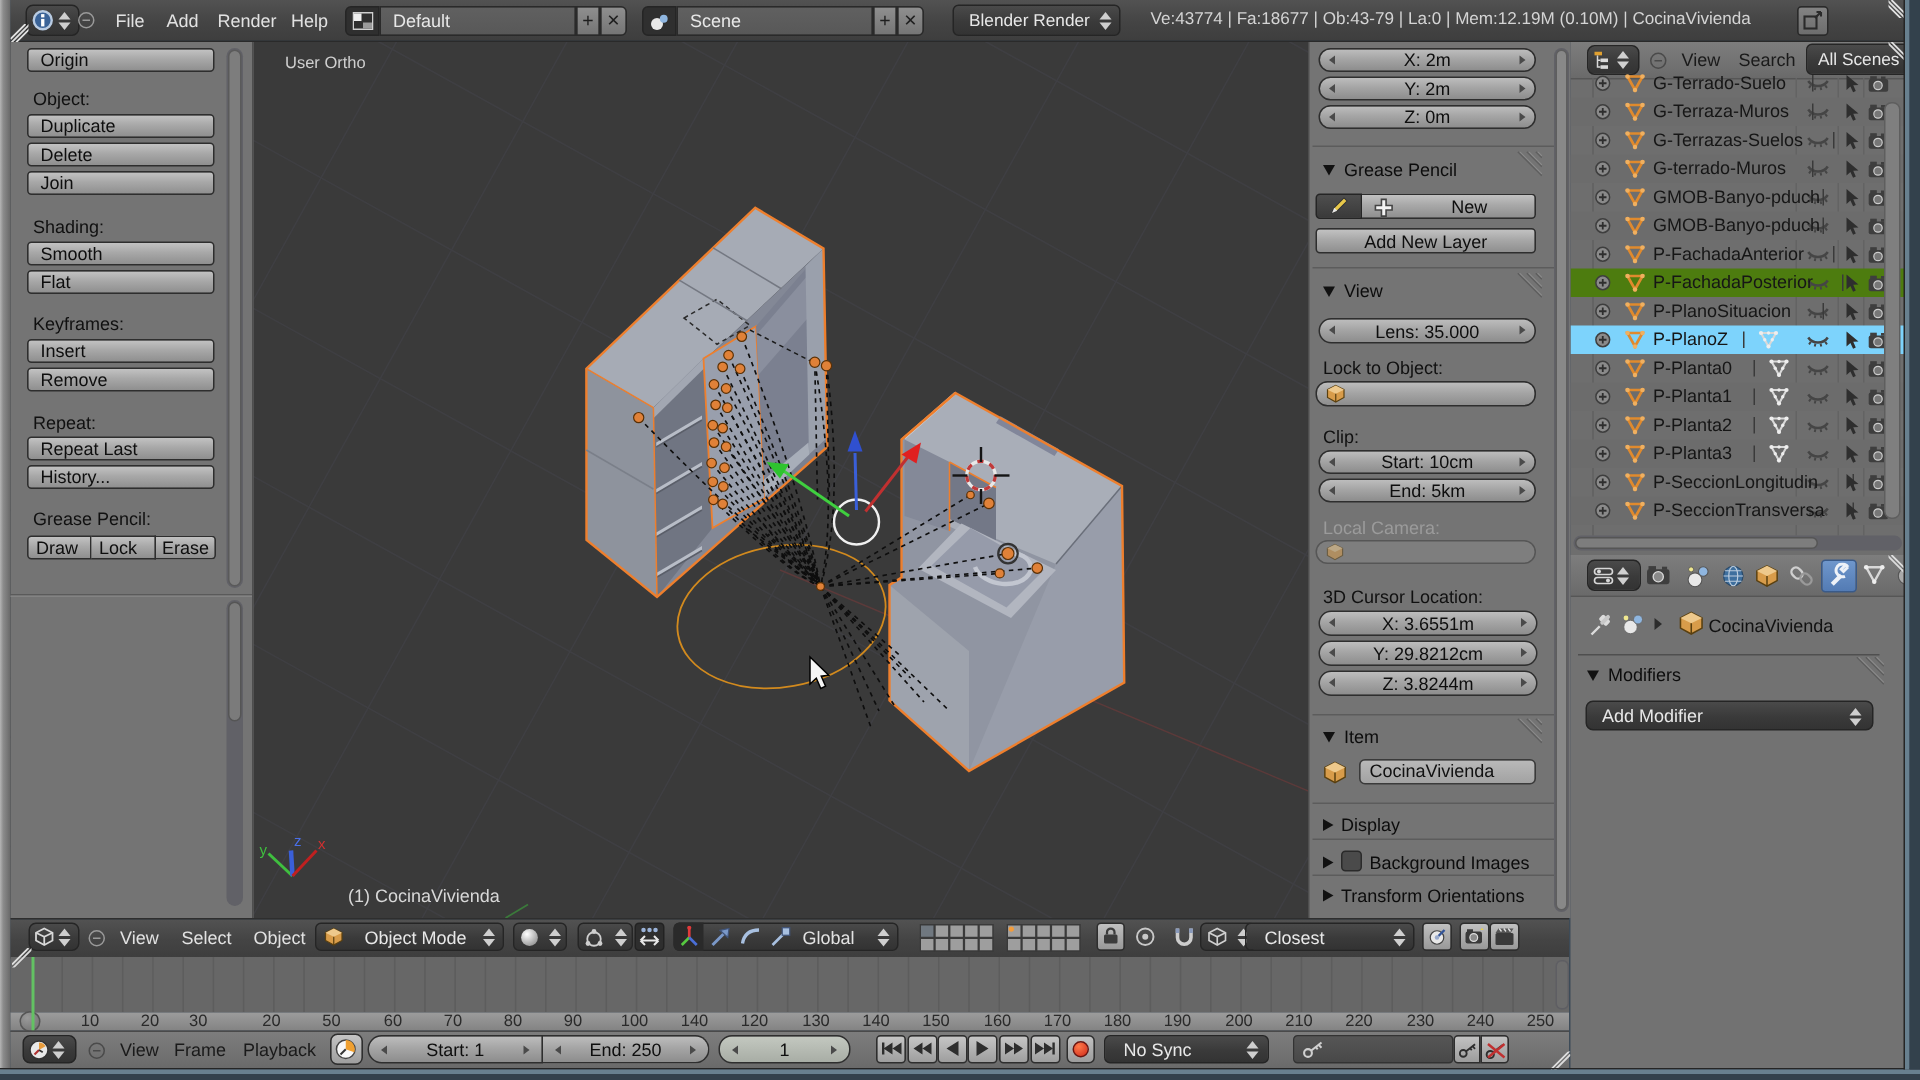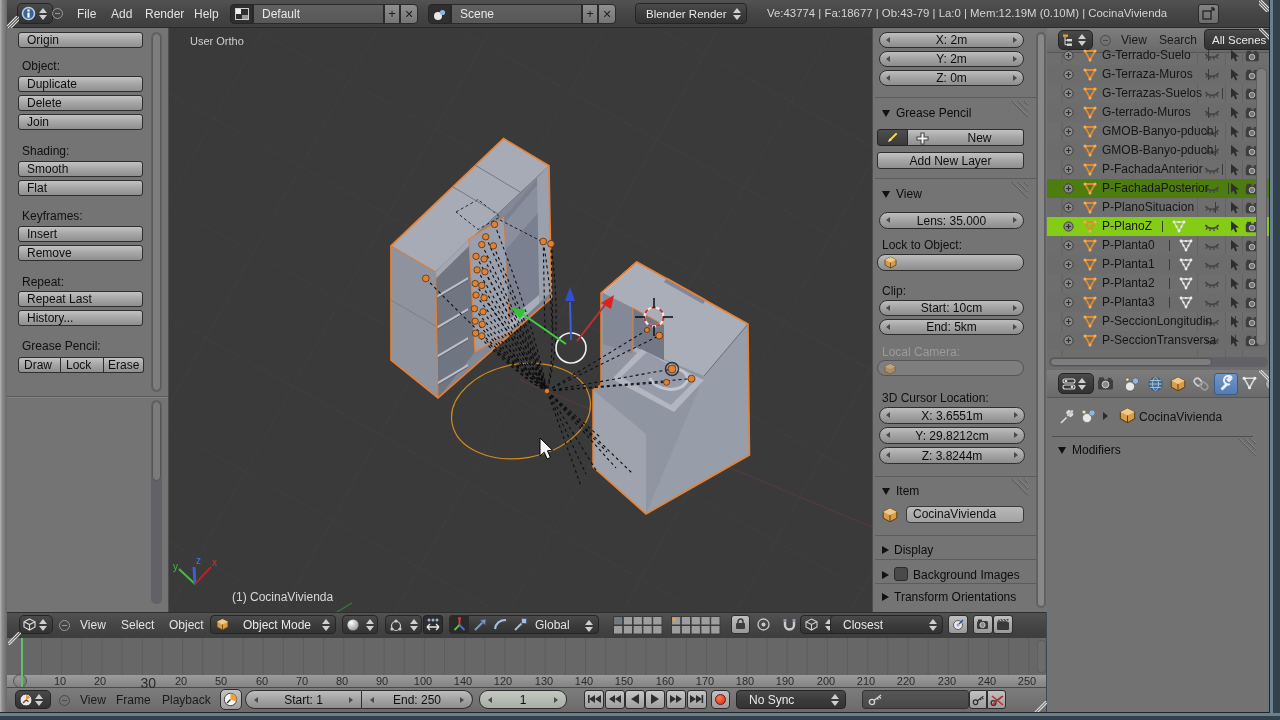--- a/index.html
+++ b/index.html
@@ -584,21 +584,21 @@
         <rect x="900.4499999999994" y="0" width="1" height="37" fill="#5d5d5d"></rect>
         <rect x="920.5999999999993" y="0" width="1" height="37" fill="#5d5d5d"></rect>
         <rect x="940.7499999999993" y="0" width="1" height="37" fill="#5d5d5d"></rect>
         <rect x="960.8999999999993" y="0" width="1" height="37" fill="#5d5d5d"></rect>
         <rect x="981.0499999999993" y="0" width="1" height="37" fill="#5d5d5d"></rect>
         <rect x="1001.1999999999992" y="0" width="1" height="37" fill="#5d5d5d"></rect>
         <rect x="1021.3499999999992" y="0" width="1" height="37" fill="#5d5d5d"></rect>
       </svg>
 <span class="abs" style="left:38px;top:37px;width:30px;text-align:center;font-size:11px;color:#2a2a2a;z-index:4;">10</span>
 <span class="abs" style="left:78px;top:37px;width:30px;text-align:center;font-size:11px;color:#2a2a2a;z-index:4;">20</span>
-<span class="abs" style="left:119px;top:37px;width:30px;text-align:right;font-size:14px;color:#2a2a2a;z-index:4;">30</span>
+<span class="abs" style="left:119px;top:37px;width:30px;text-align:left;font-size:11px;color:#2a2a2a;z-index:4;">30</span>
 <span class="abs" style="left:159px;top:37px;width:30px;text-align:center;font-size:11px;color:#2a2a2a;z-index:4;">20</span>
 <span class="abs" style="left:199px;top:37px;width:30px;text-align:center;font-size:11px;color:#2a2a2a;z-index:4;">50</span>
 <span class="abs" style="left:240px;top:37px;width:30px;text-align:center;font-size:11px;color:#2a2a2a;z-index:4;">60</span>
 <span class="abs" style="left:280px;top:37px;width:30px;text-align:center;font-size:11px;color:#2a2a2a;z-index:4;">70</span>
 <span class="abs" style="left:320px;top:37px;width:30px;text-align:center;font-size:11px;color:#2a2a2a;z-index:4;">80</span>
 <span class="abs" style="left:360px;top:37px;width:30px;text-align:center;font-size:11px;color:#2a2a2a;z-index:4;">90</span>
 <span class="abs" style="left:401px;top:37px;width:30px;text-align:center;font-size:11px;color:#2a2a2a;z-index:4;">100</span>
 <span class="abs" style="left:441px;top:37px;width:30px;text-align:center;font-size:11px;color:#2a2a2a;z-index:4;">140</span>
 <span class="abs" style="left:481px;top:37px;width:30px;text-align:center;font-size:11px;color:#2a2a2a;z-index:4;">120</span>
 <span class="abs" style="left:522px;top:37px;width:30px;text-align:center;font-size:11px;color:#2a2a2a;z-index:4;">130</span>
@@ -955,21 +955,21 @@
           <svg class="abs" style="left:181px;top:3px;" width="12" height="14" viewBox="0 0 12 14">
             <path d="M3 1 L3 11 L5.6 8.6 L7.4 12.5 L9.2 11.6 L7.5 7.8 L11 7.6 Z" fill="#2e2e2e"></path>
           </svg>
           <svg class="abs" style="left:198px;top:4px;" width="15" height="12" viewBox="0 0 15 12">
             <rect x="0.8" y="2.6" width="13" height="8.6" rx="1.4" fill="#3e3e3e"></rect>
             <circle cx="7" cy="7" r="2.8" fill="#777" stroke="#ccc" stroke-width="0.8"></circle>
             <rect x="1.8" y="0.8" width="4.4" height="2.2" fill="#3e3e3e"></rect>
             <rect x="9" y="1" width="3" height="1.8" fill="#3e3e3e"></rect>
           </svg>
         </div>
-<div class="abs" style="left:0;top:189px;width:224px;height:19px;background:#84cc16;">
+<div class="abs" style="left:0;top:189px;width:224px;height:19px;background:#7dd3fc;">
           <svg class="abs" style="left:16px;top:4px;" width="11" height="11" viewBox="0 0 11 11">
             <circle cx="5.5" cy="5.5" r="4.6" fill="#8a8a8a" stroke="#3e3e3e" stroke-width="1"></circle>
             <path d="M5.5 3 V8 M3 5.5 H8" stroke="#2e2e2e" stroke-width="1.2"></path>
           </svg>
           <svg class="abs" style="left:36px;top:3px;" width="14" height="13" viewBox="0 0 14 13">
             <path d="M2 2 L12 2 L7 11 Z" fill="none" stroke="#e08a2d" stroke-width="1.8"></path>
             <circle cx="2" cy="2" r="1.5" fill="#f0b060"></circle>
             <circle cx="12" cy="2" r="1.5" fill="#f0b060"></circle>
             <circle cx="7" cy="11" r="1.5" fill="#f0b060"></circle>
           </svg>
@@ -1273,18 +1273,19 @@
         <path d="M1 3.8 L6.5 6.5 L12 3.8 L6.5 1 Z" fill="#eec98c"></path>
         <path d="M6.5 6.5 L6.5 12" stroke="#5a4010" stroke-width="0.8"></path>
       </svg>
   <span class="abs" style="left:92px;top:40px;color:#111;font-size:12px;">CocinaVivienda</span>
   <div class="abs" style="left:5px;top:66px;width:201px;height:1px;background:#4f4f4f;"></div>
   <div class="panelhdr" style="left:11px;top:73px;font-size:12px;"><span class="tri-d" style="margin-right:6px;"></span>Modifiers</div>
   <svg class="abs" style="left:185px;top:68px;" width="24px" height="22">
         <path d="M6 0 L24 18 M12 0 L24 12 M18 0 L24 6" stroke="#5e5e5e" stroke-width="1.3"></path>
         <path d="M7 0 L24 17 M13 0 L24 11 M19 0 L24 5" stroke="#8a8a8a" stroke-width="0.8"></path>
       </svg>
+  <div class="abs darkbtn" style="left:10px;top:97px;width:192px;height:20px;padding-left:10px;border-radius:5px;">Add Modifier<span class="updown" style="position:absolute;right:7px;top:4px;"></span></div>
   <svg class="abs" style="left:212px;top:0px;" width="12" height="12">
         <path d="M2 0 L12 10 M-1 0 L12 13" stroke="#dcdcdc" stroke-width="1.2"></path>
       </svg>
 </div>
 
 </div>
 
 </body></html>

